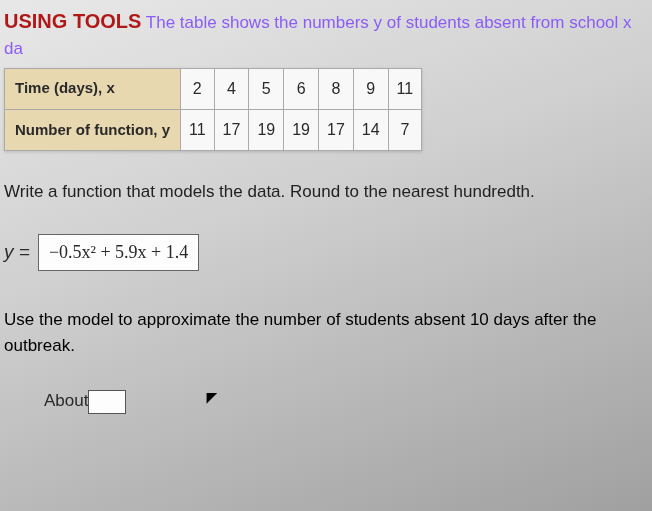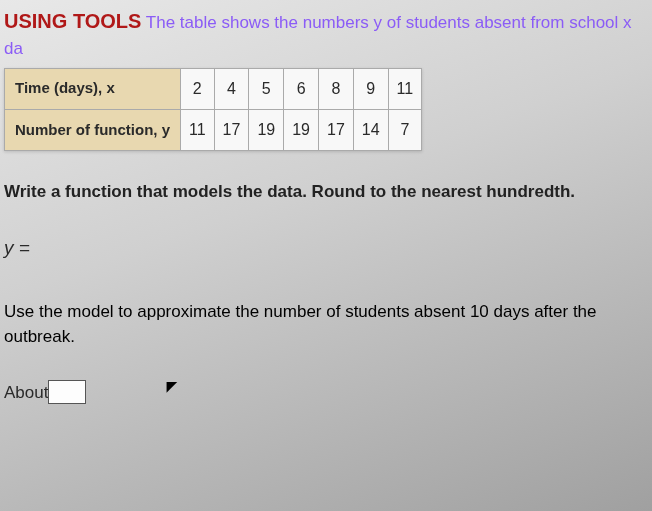--- a/index.html
+++ b/index.html
@@ -34,33 +34,33 @@
     vertical-align: middle;
   }
   .tbl th.two-line { line-height: 1.3; }
   .tbl td {
     border: 1px solid #aaa;
     padding: 8px 8px;
     text-align: center;
     font-size: 16px;
     background: #f8f8f8;
   }
-  .prompt1 { margin: 28px 8px 30px 0; color: #222; font-weight: bold; }
+  .prompt1 { margin: 28px 8px 30px 0; color: #222; }
   .eq-row { margin: 0 0 36px 0; display: flex; align-items: center; gap: 8px; font-size: 19px; font-style: italic; }
   .eq-row .yeq { font-style: italic; }
   .answer-box {
     border: 1px solid #666;
     background: #fdfdfd;
     padding: 4px 10px;
     font-style: normal;
     font-family: 'Times New Roman', serif;
     font-size: 18px;
   }
   .prompt2 { margin: 0 0 30px 0; color: #000000; }
-  .about-row { display: flex; align-items: center; font-size: 17px; }
+  .about-row { display: flex; align-items: flex-end; font-size: 17px; margin-left: 40px; }
   .blank-box {
     border: 1px solid #555;
     background: #fdfdfd;
     width: 38px;
     height: 24px;
     display: inline-block;
   }
   .cursor {
     position: relative;
     left: 80px;
@@ -99,20 +99,21 @@
     <td>14</td>
     <td>7</td>
   </tr>
 </tbody>
   </table>
 
 <div class="prompt1">Write a function that models the data. Round to the nearest hundredth.</div>
 
 <div class="eq-row">
   <span class="yeq">y =</span>
+  <span class="answer-box">−0.5x² + 5.9x + 1.4</span>
 </div>
 
 <div class="prompt2">Use the model to approximate the number of students absent 10 days after the outbreak.</div>
 
 <div class="about-row">
   <span>About</span>
   <span class="blank-box" value=""></span>
   <span class="cursor">◤</span>
 </div>
 

